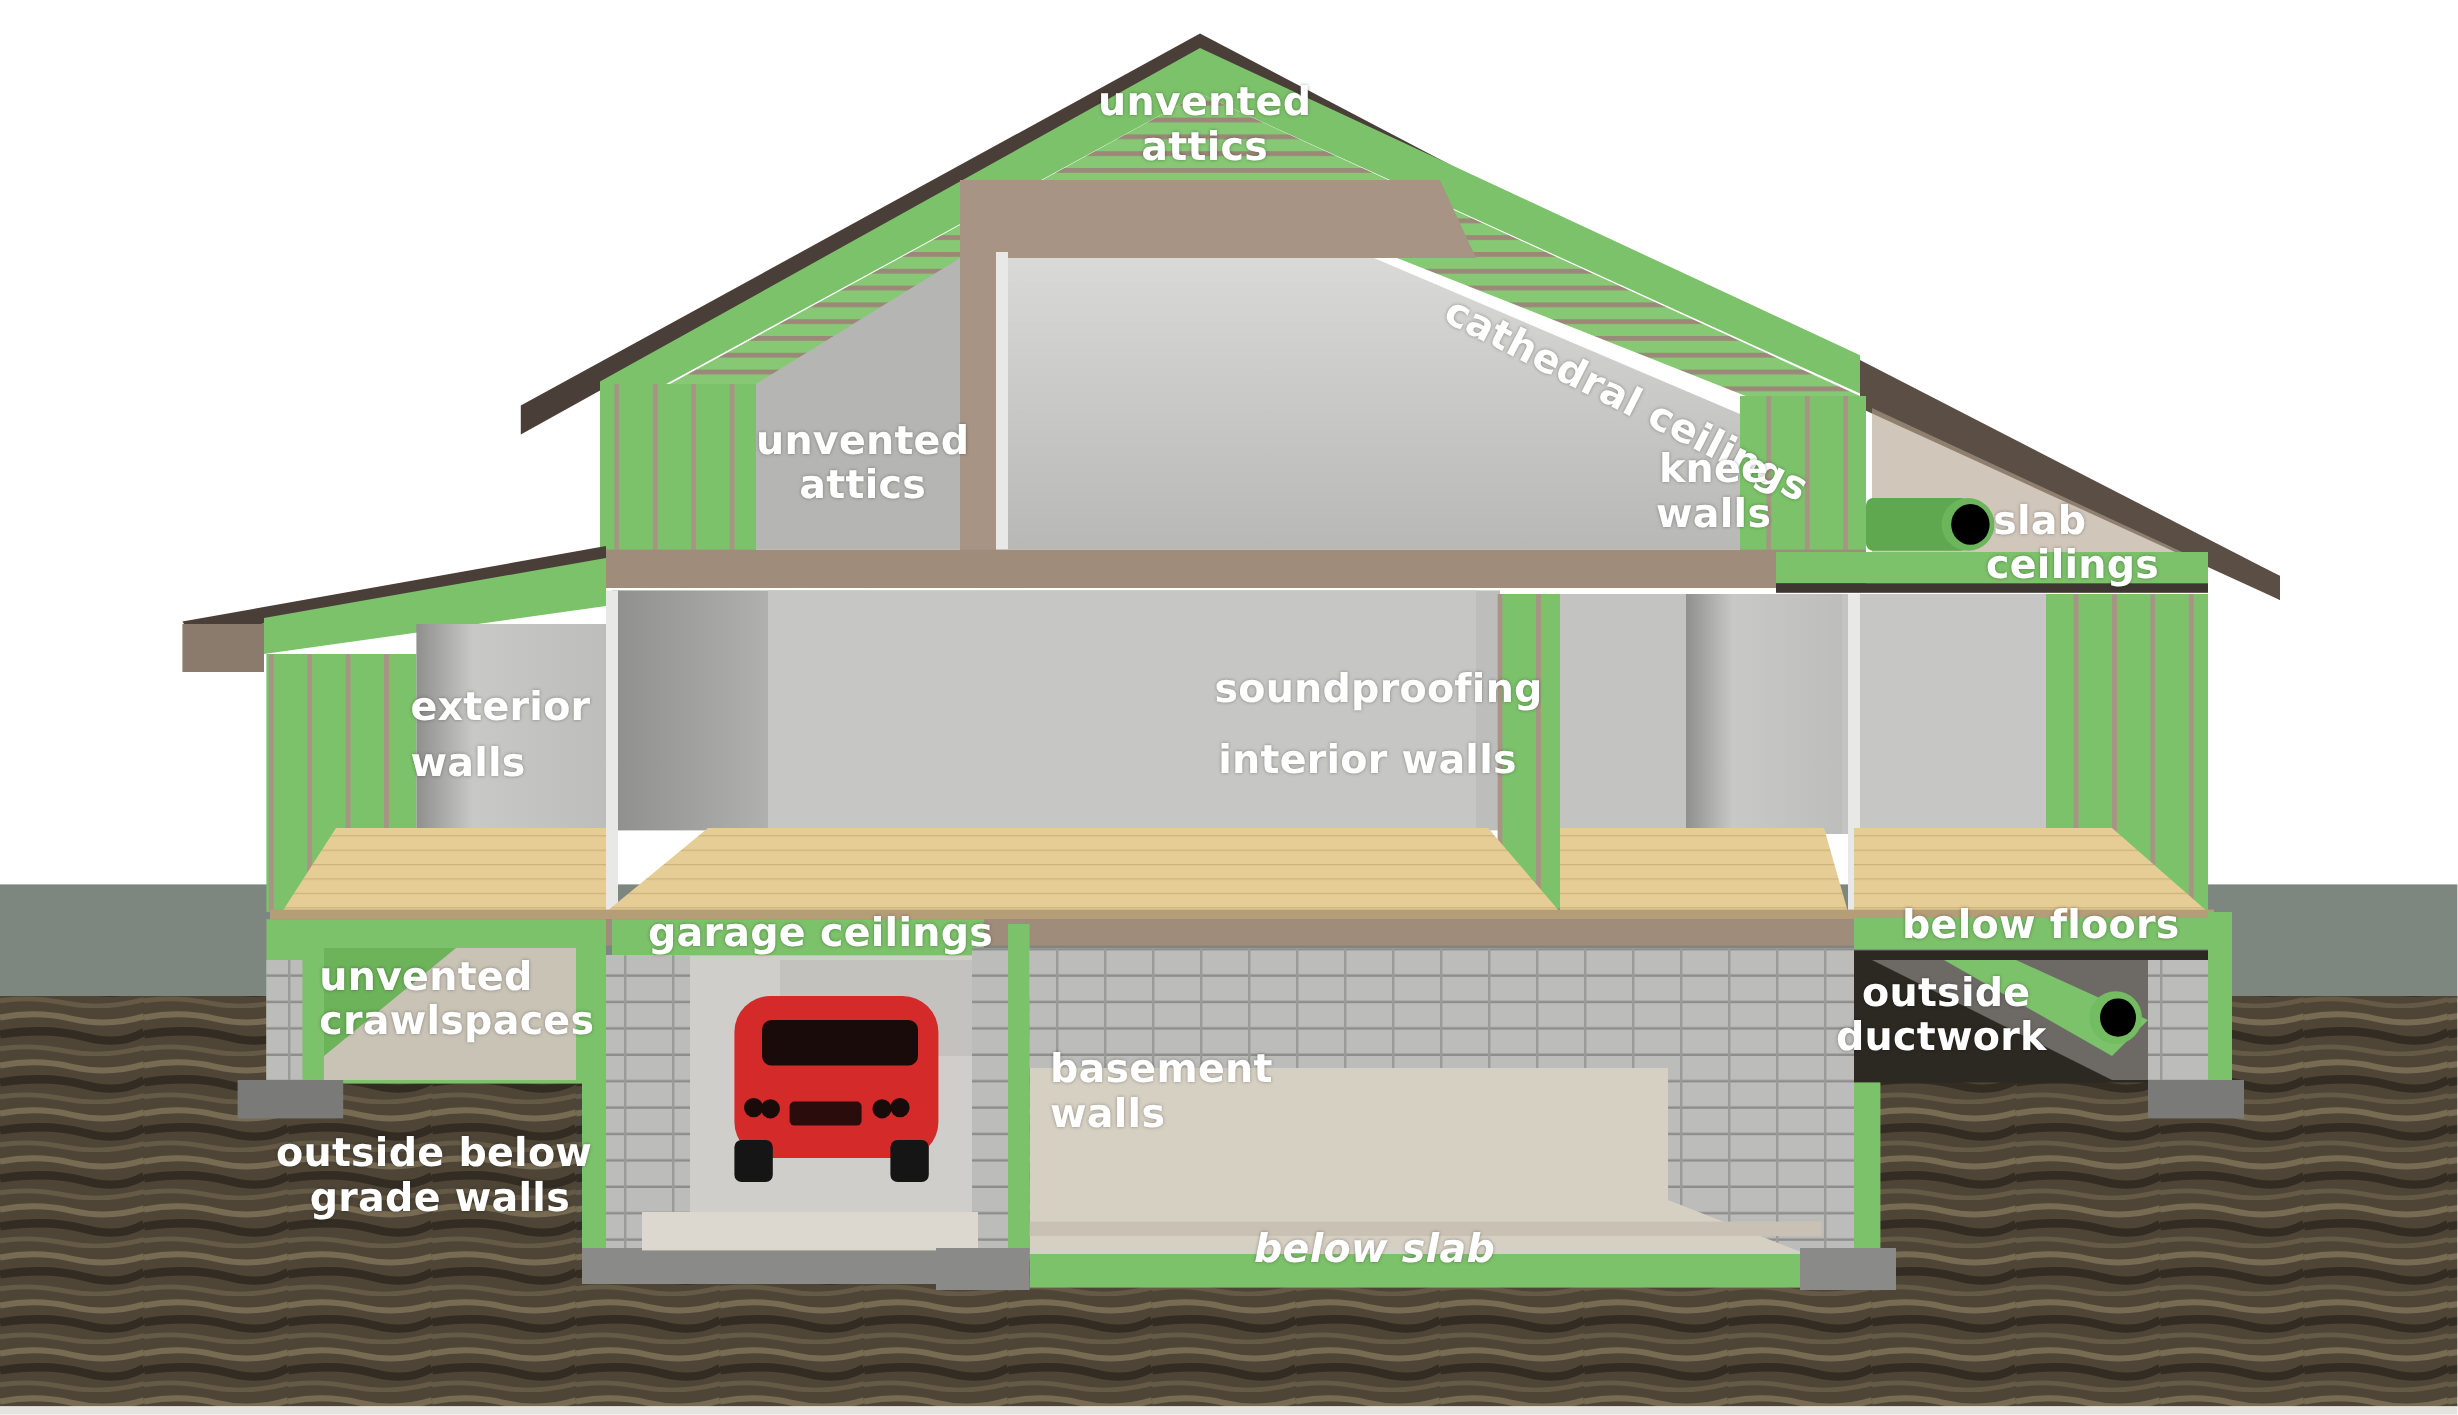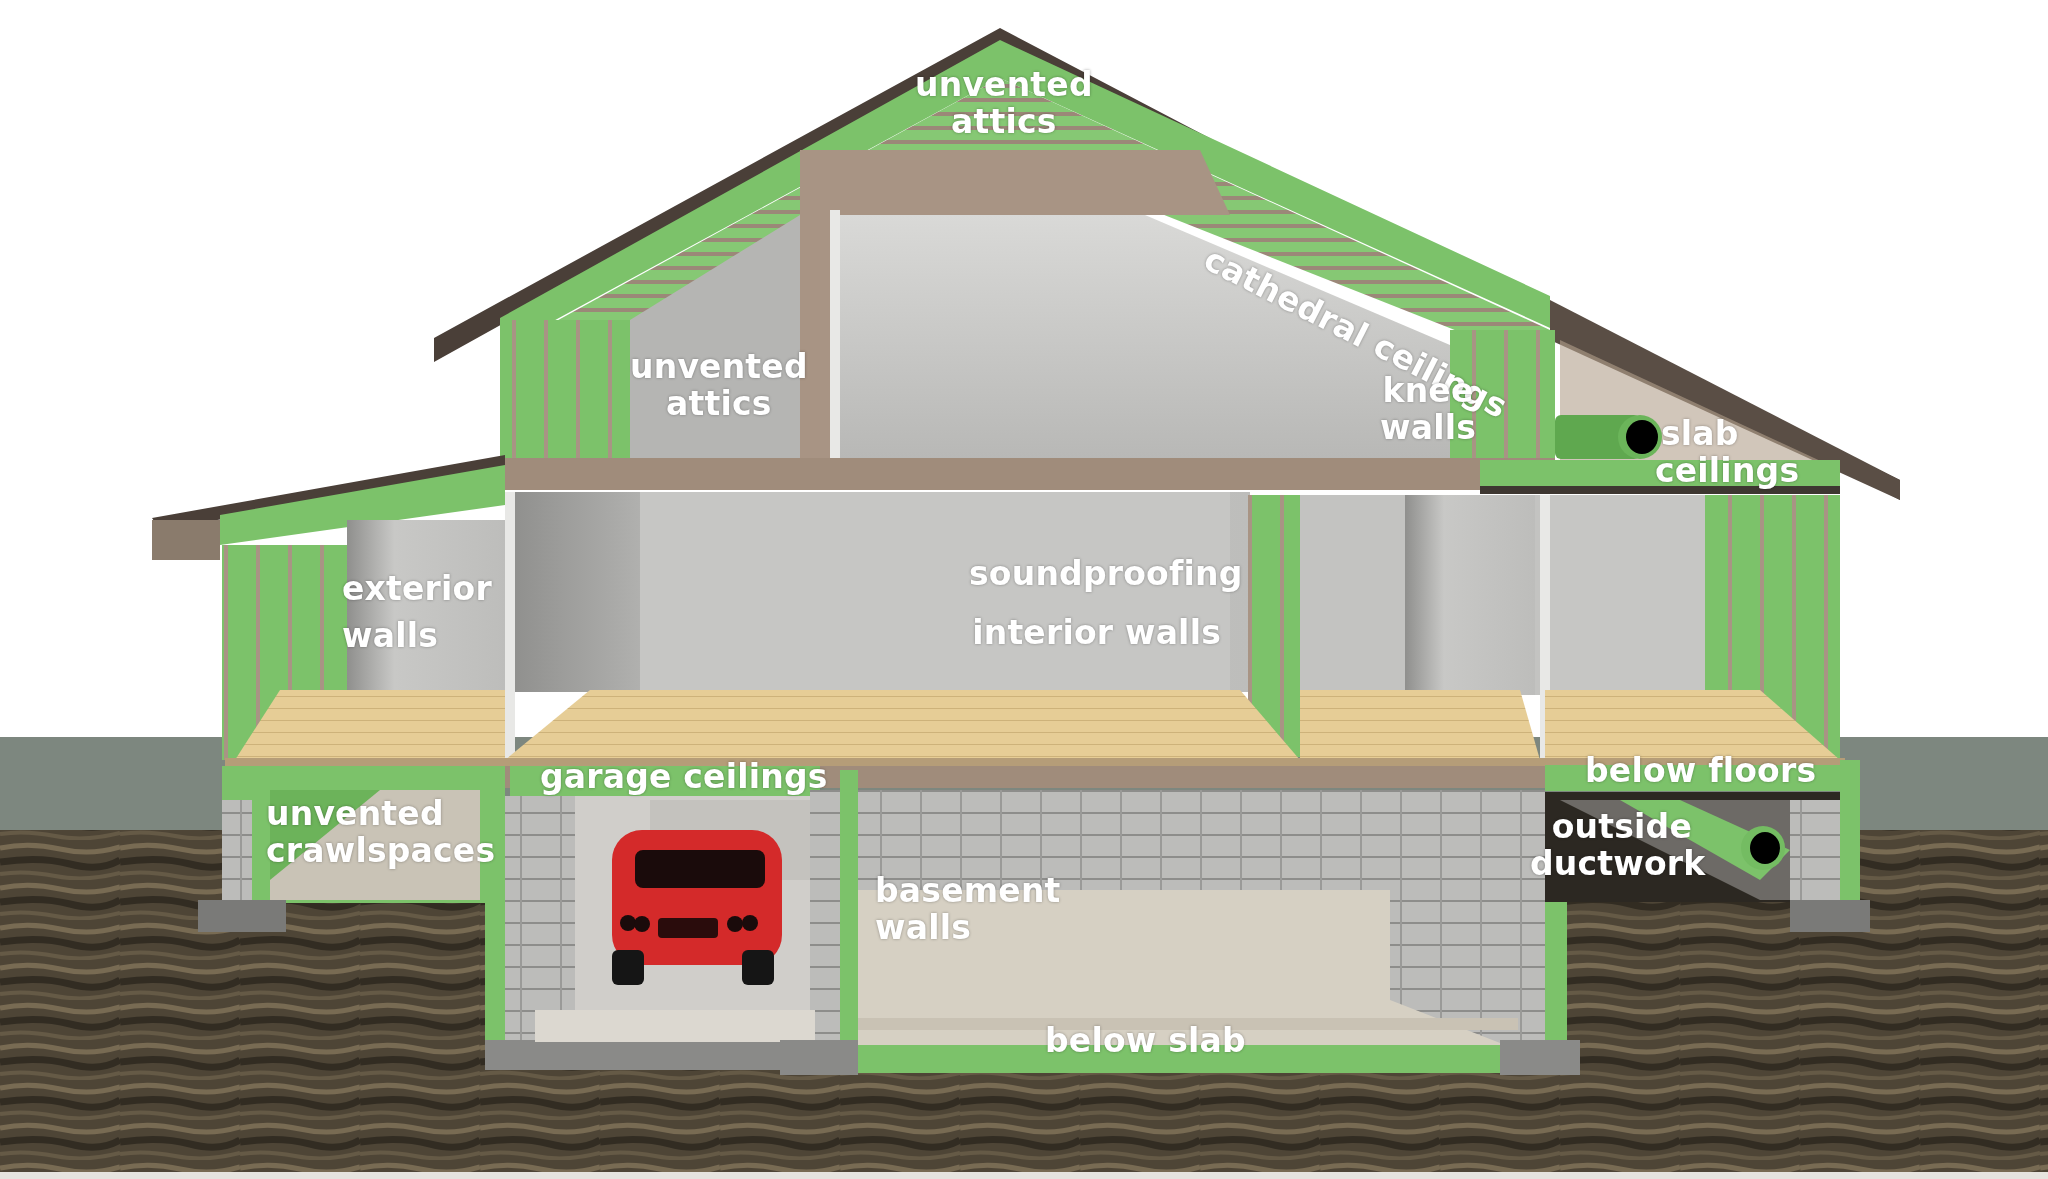--- a/index.html
+++ b/index.html
@@ -188,21 +188,21 @@
 <div class="lbl" style="left:1655px;top:415px;">
   <span class="line" style="padding-left:6px;">slab</span>
   <span class="line">ceilings</span>
 </div>
 
 <div class="lbl" style="left:306px;top:570px;margin-left:36px;">
   <span class="line">exterior</span>
   <span class="line" style="margin-top:10px;">walls</span>
 </div>
 
-<div class="lbl right" style="left:969px;top:555px;width:252px;">
+<div class="lbl right" style="left:1012px;top:555px;width:252px;">
   <span class="line">soundproofing</span>
   <span class="line" style="margin-top:22px;">interior walls</span>
 </div>
 
 <div class="lbl" style="left:540px;top:758px;">
   <span>garage ceilings</span>
 </div>
 
 <div class="lbl" style="left:1585px;top:752px;">
   <span>below floors</span>
@@ -216,17 +216,21 @@
 <div class="lbl right" style="left:1530px;top:808px;width:162px;">
   <span class="line">outside</span>
   <span class="line">ductwork</span>
 </div>
 
 <div class="lbl" style="left:875px;top:872px;">
   <span class="line">basement</span>
   <span class="line">walls</span>
 </div>
 
-
-<div class="lbl" style="left:1045px;top:1022px;">
+<div class="lbl right" style="left:230px;top:942px;width:245px;">
+  <span class="line">outside below</span>
+  <span class="line">grade walls</span>
+</div>
+
+<div class="lbl" style="left:1045px;top:1022px;font-style:italic;">
   <span>below slab</span>
 </div>
 </div>
 
 </body></html>

